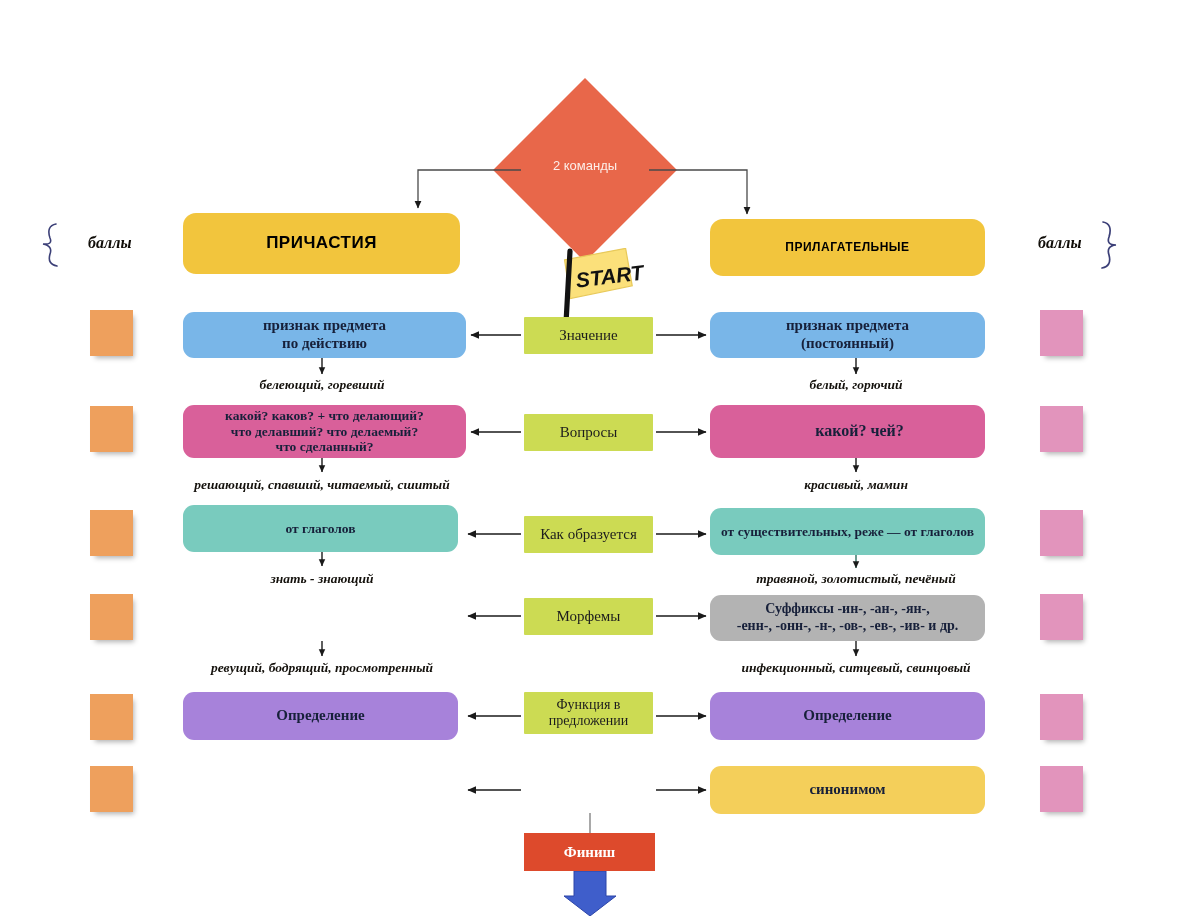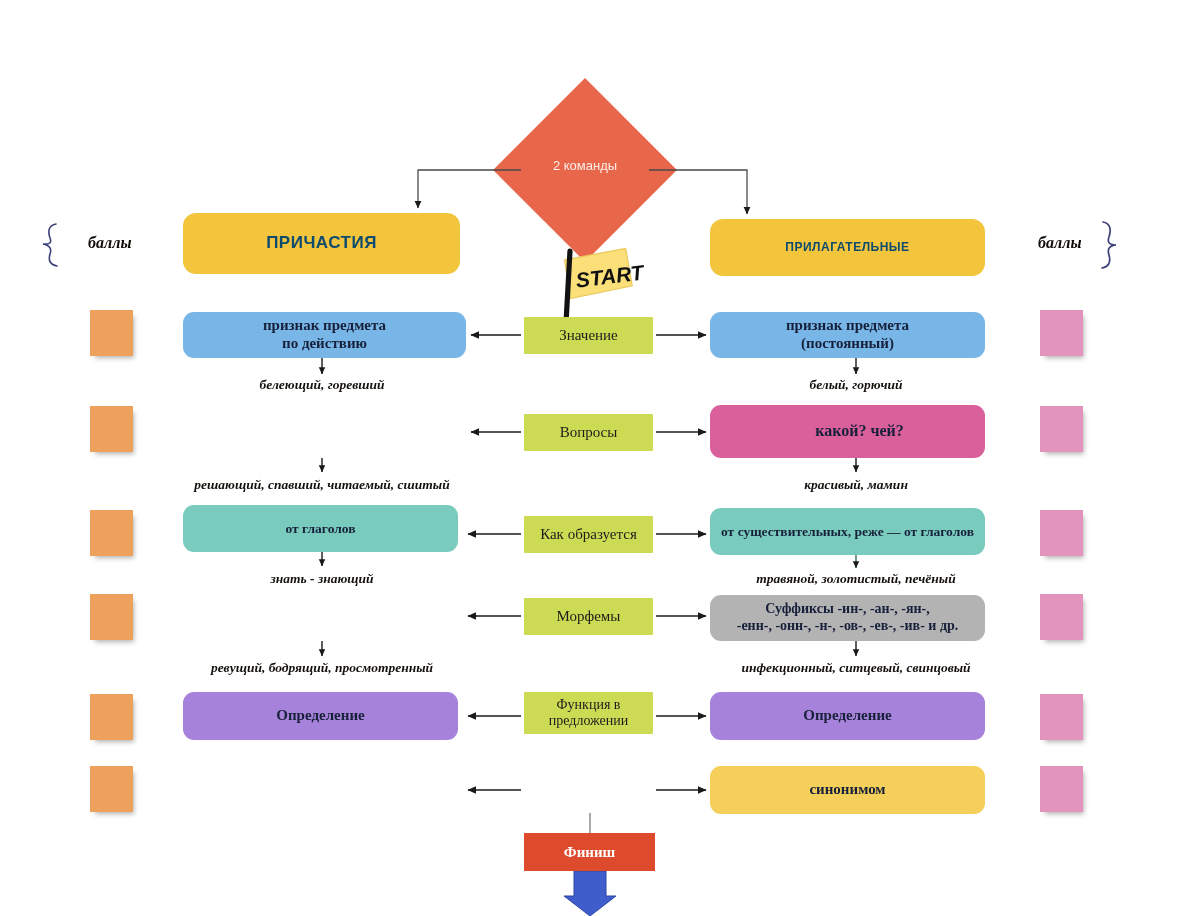--- a/index.html
+++ b/index.html
@@ -23,21 +23,21 @@
     border-radius: 11px;
   }
   .box span { display: block; width: 100%; padding: 0 8px; }
 
   
   .header-pill {
     background: #f2c53d;
     border-radius: 13px;
     font-family: "Liberation Sans", sans-serif;
     font-weight: bold;
-    color: #0c4a6e;
+    color: #000000;
     letter-spacing: .5px;
   }
 
   
   .center-label {
     position: absolute;
     background: #ccdb53;
     display: flex; align-items: center; justify-content: center;
     text-align: center;
     font-family: "Liberation Serif", serif;
@@ -222,20 +222,27 @@
   </div>
   <div class="box c-blue" style="left:710px; top:312px; width:275px; height:46px; font-size:15px;">
     <span>
       <span>признак предмета</span>
       <span>(постоянный)</span>
     </span>
   </div>
   <div class="example" style="left:322px; top:377px; transform:translateX(-50%);">белеющий, горевший</div>
   <div class="example" style="left:856px; top:377px; transform:translateX(-50%);">белый, горючий</div>
 
+  <div class="box c-pink" style="left:183px; top:405px; width:283px; height:53px; font-size:13.5px;">
+    <span>
+      <span>какой? каков? + что делающий?</span>
+      <span>что делавший? что делаемый?</span>
+      <span>что сделанный?</span>
+    </span>
+  </div>
   <div class="center-label" style="left:524px; top:414px; width:129px; height:37px; font-size:15px;">
     <span>Вопросы</span>
   </div>
   <div class="box c-pink" style="left:710px; top:405px; width:275px; height:53px; font-size:16px;padding-left:24px;">
     <span>какой? чей?</span>
   </div>
   <div class="example" style="left:322px; top:477px; transform:translateX(-50%);">решающий, спавший, читаемый, сшитый</div>
   <div class="example" style="left:856px; top:477px; transform:translateX(-50%);">красивый, мамин</div>
 
   <div class="box c-teal" style="left:183px; top:505px; width:275px; height:47px; font-size:13.5px;">

